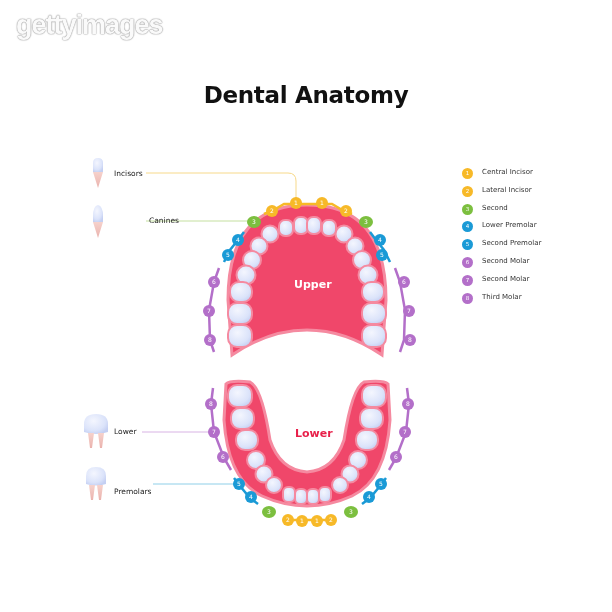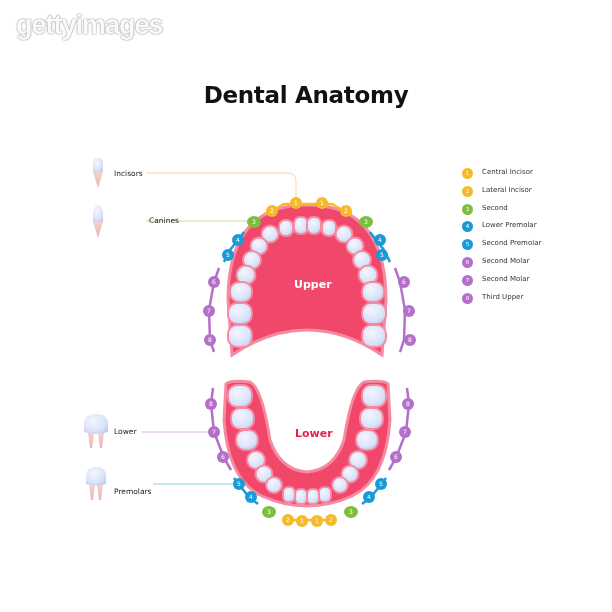--- a/index.html
+++ b/index.html
@@ -249,15 +249,15 @@
   <div class="legend-item">
     <span class="legend-dot" style="background:#b36fc9">6</span>
     <span class="legend-text">Second Molar</span>
   </div>
   <div class="legend-item">
     <span class="legend-dot" style="background:#b36fc9">7</span>
     <span class="legend-text">Second Molar</span>
   </div>
   <div class="legend-item">
     <span class="legend-dot" style="background:#b36fc9">8</span>
-    <span class="legend-text">Third Upper</span>
+    <span class="legend-text">Third Molar</span>
   </div>
 </div>
 
 </body></html>

